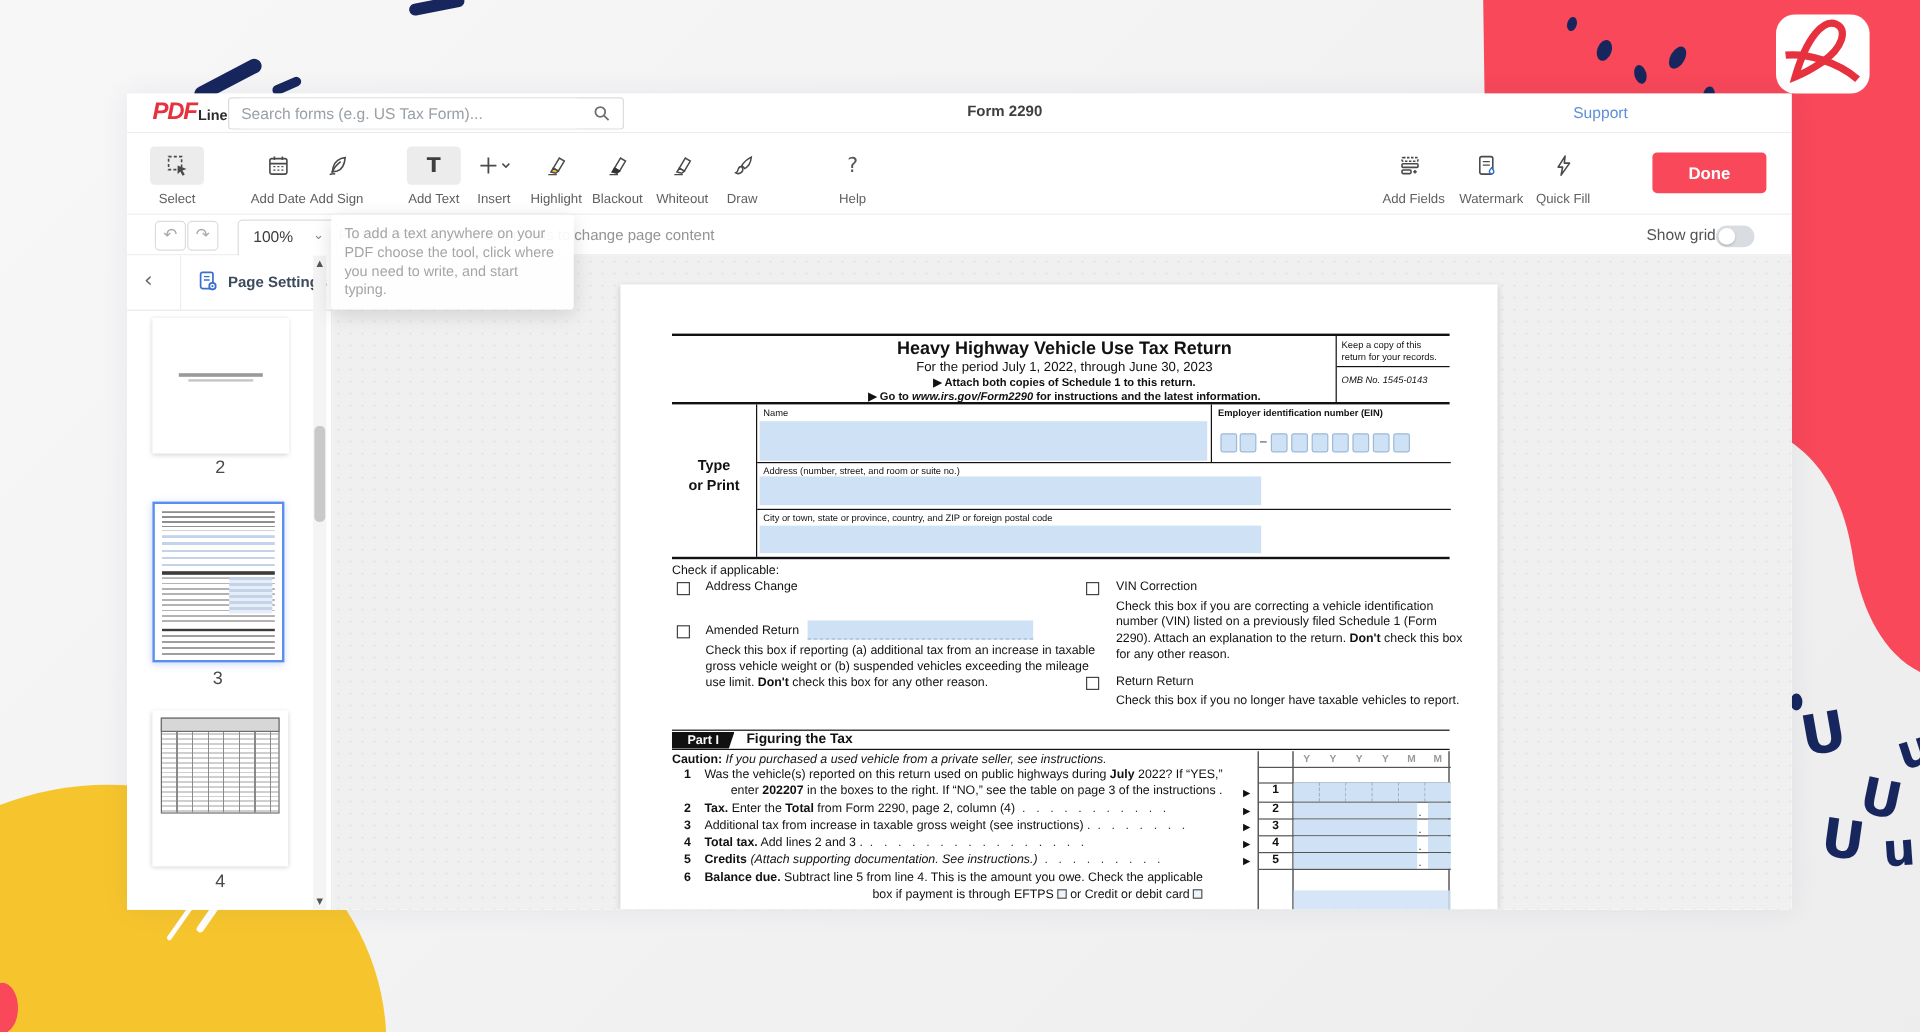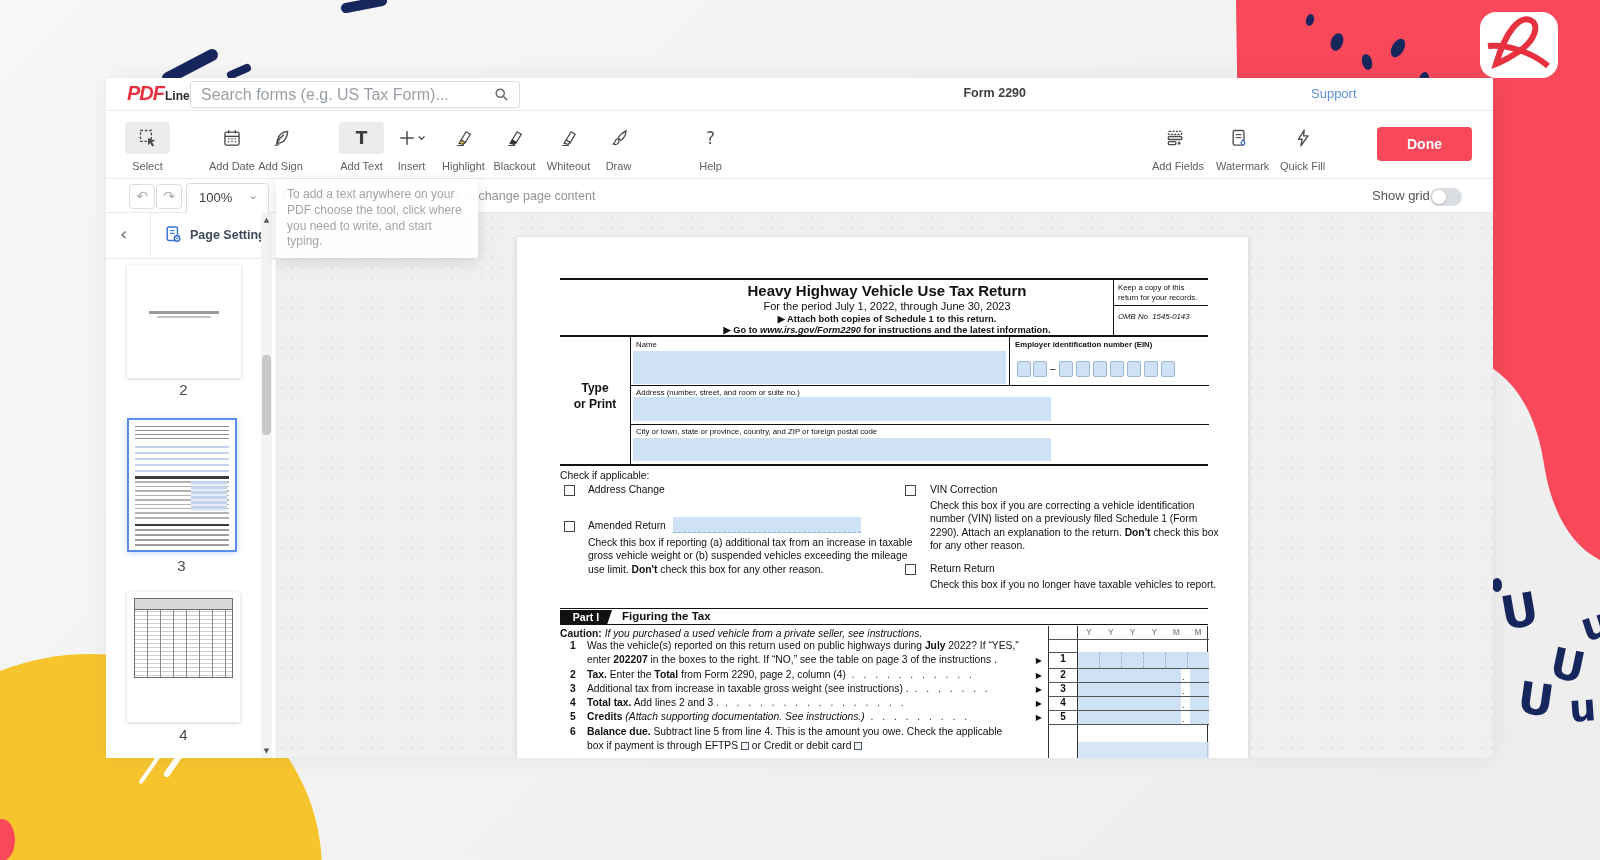--- a/index.html
+++ b/index.html
@@ -12,40 +12,40 @@
 
   
   #app { position:absolute; left:106px; top:78px; width:1387px; height:680px; background:#fff; z-index:1; box-shadow:0 0 22px rgba(30,40,70,.07); }
 
   
   .hdr { position:absolute; left:0; top:0; width:100%; height:33px; border-bottom:1px solid #ebebeb; background:#fff; }
   .logo { position:absolute; left:21px; top:5px; display:flex; align-items:flex-end; cursor:pointer; }
   .logo-pdf { color:#e8313f; font-weight:bold; font-style:italic; font-size:20px; letter-spacing:-1px; line-height:1; }
   .logo-liner { color:#2b2b2b; font-weight:bold; font-size:12px; line-height:1; margin-left:1px; margin-bottom:1px; }
   .search { position:absolute; left:84px; top:3px; width:330px; height:27px; border:1px solid #ddd; border-radius:3px; background:#fff; }
-  .search input { position:absolute; left:10px; top:0; width:280px; height:25px; border:none; outline:none; font-size:16px; color:#3b82f6; font-family:"Liberation Sans",sans-serif; }
+  .search input { position:absolute; left:10px; top:0; width:280px; height:25px; border:none; outline:none; font-size:13px; color:#3b82f6; font-family:"Liberation Sans",sans-serif; }
   .search input::placeholder { color:#9aa0a6; }
   .search .mag { position:absolute; right:10px; top:5px; }
-  .doc-title { position:absolute; left:700px; top:8px; width:220px; text-align:right; font-size:12.5px; font-weight:bold; color:#3f3f3f; }
+  .doc-title { position:absolute; left:700px; top:8px; width:220px; text-align:left; font-size:12.5px; font-weight:bold; color:#3f3f3f; }
   .support { position:absolute; left:1205px; top:8px; font-size:13px; color:#5b8fd9; cursor:pointer; }
 
   
   .tbar { position:absolute; left:0; top:33px; width:100%; height:68px; border-bottom:1px solid #ebebeb; background:#fff; }
   .tool { position:absolute; top:11px; width:45px; text-align:center; cursor:pointer; }
   .tool .box { width:45px; height:32px; border-radius:4px; display:flex; align-items:center; justify-content:center; }
   .tool.active .box { background:#ececec; }
   .tool .lbl { margin-top:6px; font-size:11px; color:#5f5f5f; white-space:nowrap; display:inline-block; }
   .tool svg { display:block; }
   .tglyph { font-size:17px; color:#3e3e3e; font-weight:bold; }
   .done-btn { position:absolute; left:1271px; top:16px; width:95px; height:34px; background:#f8485a; color:#fff; border:none; border-radius:4px; font-size:14px; font-weight:bold; cursor:pointer; font-family:"Liberation Sans",sans-serif; }
 
   
   .sbar { position:absolute; left:0; top:101px; width:100%; height:34px; border-bottom:1px solid #e7e7e7; background:#fff; }
   .ur-btn { position:absolute; top:5px; width:26px; height:25px; border:1px solid #ddd; border-radius:4px; background:#fff; color:#a9a9a9; font-size:14px; line-height:23px; text-align:center; cursor:pointer; }
-  .zoom-ctl { position:absolute; left:80px; top:4px; width:83px; height:37px; border:1px solid #ddd; border-radius:4px; background:#fff; cursor:pointer;text-align:right; }
+  .zoom-ctl { position:absolute; left:92px; top:4px; width:83px; height:37px; border:1px solid #ddd; border-radius:4px; background:#fff; cursor:pointer;text-align:right; }
   .zoom-ctl .zv { position:absolute; left:12px; top:6px; font-size:13px; color:#3d3d3d; }
   .zoom-ctl .chev { position:absolute; right:10px; top:5px; color:#8a8a8a; font-size:11px; }
   .hint { position:absolute; left:176px; top:10px; font-size:12.5px; color:#939393; white-space:nowrap; }
   .showgrid-lbl { position:absolute; left:1266px; top:9px; font-size:13px; color:#545454; }
   .toggle { position:absolute; left:1324px; top:9px; width:32px; height:18px; border-radius:9px; background:#d9dde2; cursor:pointer; }
   .toggle .knob { position:absolute; left:2px; top:2px; width:14px; height:14px; border-radius:50%; background:#fff; box-shadow:0 1px 2px rgba(0,0,0,.2); }
 
   
   .tooltip { position:absolute; left:170px; top:101px; width:202px; background:rgba(255,255,255,.93); box-shadow:0 4px 16px rgba(0,0,0,.13); border-radius:3px; padding:8px 11px; font-size:12px; line-height:1.32; color:#a5a5a5; z-index:30; }
 
@@ -98,21 +98,21 @@
   .cksec { position:absolute; left:0; top:188px; width:648px; font-size:10.3px; }
   .cb { position:absolute; width:11px; height:11px; border:1px solid #444; background:#fff; cursor:pointer; }
   .ckp { position:absolute; line-height:1.3; }
   .part1bar { position:absolute; left:0; top:330px; width:648px; height:17px; border-top:1.5px solid #111; border-bottom:1.5px solid #111; }
   .part1-tag { position:absolute; left:0; top:1px; width:52px; height:14px; background:#111; color:#fff; font-weight:bold; font-size:10.5px; text-align:center; line-height:14px; clip-path:polygon(0 0,100% 0,91% 100%,0 100%); }
   .part1-title { position:absolute; left:62px; top:1px; font-size:11.5px; font-weight:bold; }
   .caution { position:absolute; left:0; top:350px; font-size:10.3px; }
 
   .pl { position:absolute; left:0; width:486px; font-size:10.3px; line-height:13.5px; white-space:nowrap; overflow:hidden; }
   .pl-num { position:absolute; left:10px; top:0; font-weight:bold; }
-  .pl-txt { position:absolute; left:27px; top:0; }
+  .pl-txt { position:absolute; left:27px; top:0;text-align:right; }
   .pl-arrow { position:absolute; right:4px; bottom:0; font-size:8px; background:#fff; padding-left:3px; }
   .dots { letter-spacing:3px; color:#333; }
   .cbx-t { display:inline-block; width:8px; height:8px; border:1px solid #555; background:#eef4fb; vertical-align:-1px; }
 
   .grid { position:absolute; left:488px; top:348px; width:160px; height:132px; border-left:1.2px solid #333; border-right:1.2px solid #333; }
   .grid .vd { position:absolute; left:28px; top:0; bottom:0; width:1.2px; background:#333; }
   .grid .gl { position:absolute; left:0; width:160px; height:1px; background:#555; }
   .gnum { position:absolute; left:0; width:28px; text-align:center; font-size:10px; font-weight:bold; }
   .ymm { position:absolute; left:29px; top:0; width:131px; height:13px; display:flex; }
   .ymm span { flex:1; text-align:center; font-size:8.5px; font-weight:bold; color:#9a9a9a; line-height:13px; }

